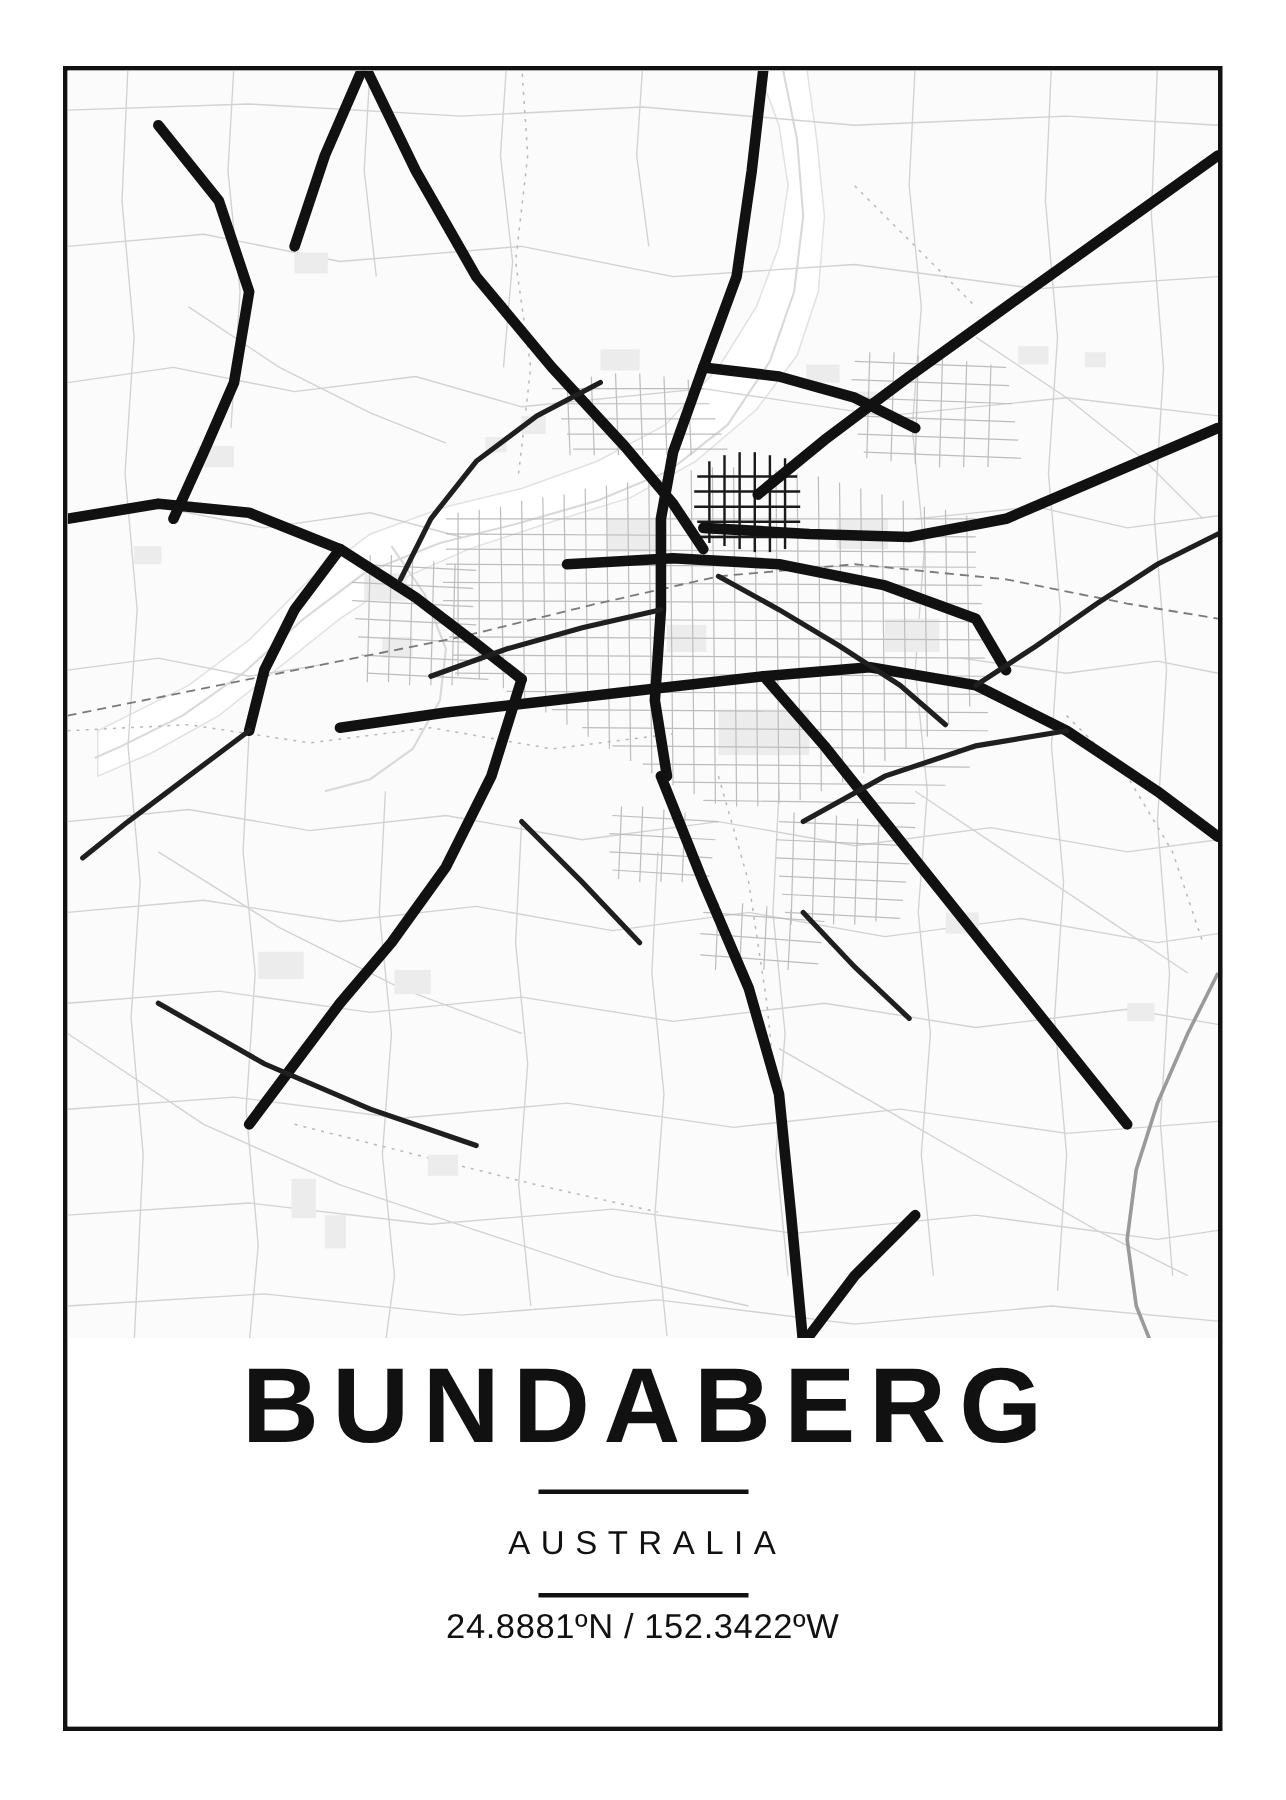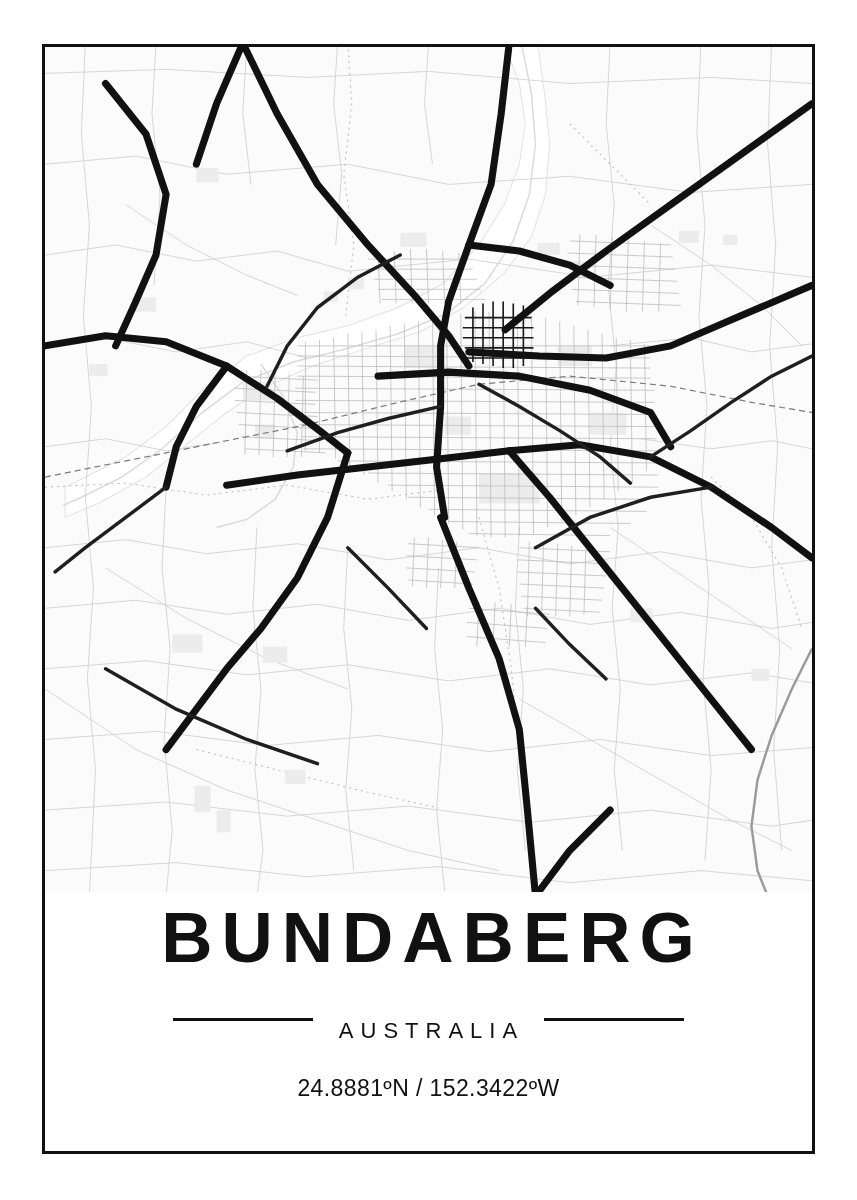--- a/index.html
+++ b/index.html
@@ -52,40 +52,41 @@
 
   .caption {
     position: relative;
     flex: 1 1 auto;
     display: flex;
     flex-direction: column;
     align-items: center;
     justify-content: flex-start;
     padding-top: 10px;
     background: #ffffff;
-    gap: 25px;
   }
 
   .city-title {
     font-size: 71px;
     font-weight: bold;
     letter-spacing: 9px;
     color: #111111;
     line-height: 1.0;
     text-align: center;
     white-space: nowrap;
     margin-left: 8px;
   }
 
   .country-row {
     display: flex;
+    align-items: center;
     justify-content: center;
     gap: 20px;
     margin-top: 20px;
     width: 100%;
+    flex-direction: column;
   }
 
   .rule {
     width: 140px;
     height: 3px;
     background: #111111;
   }
 
   .country-name {
     font-size: 22px;

